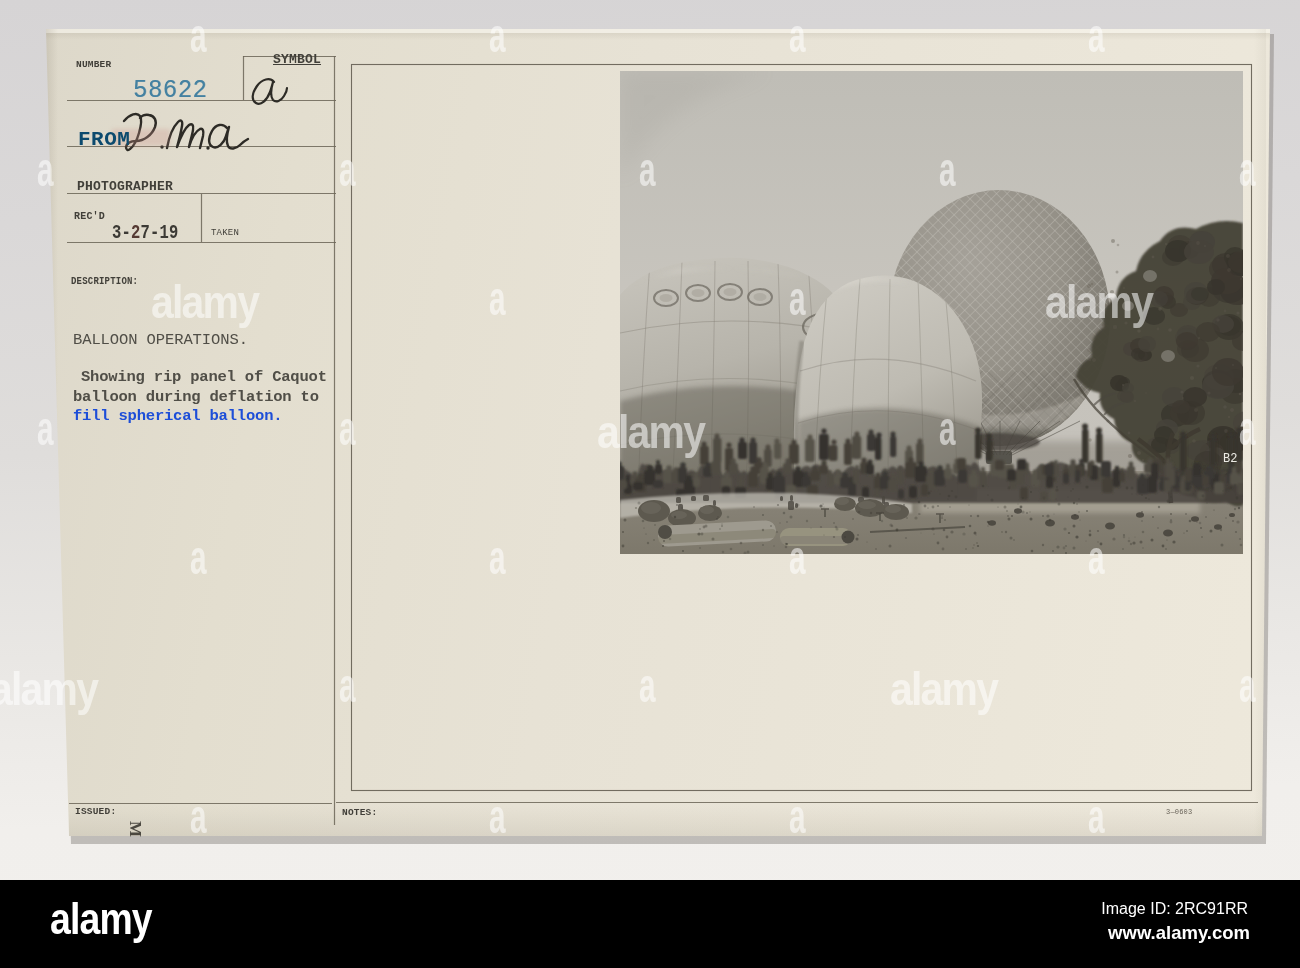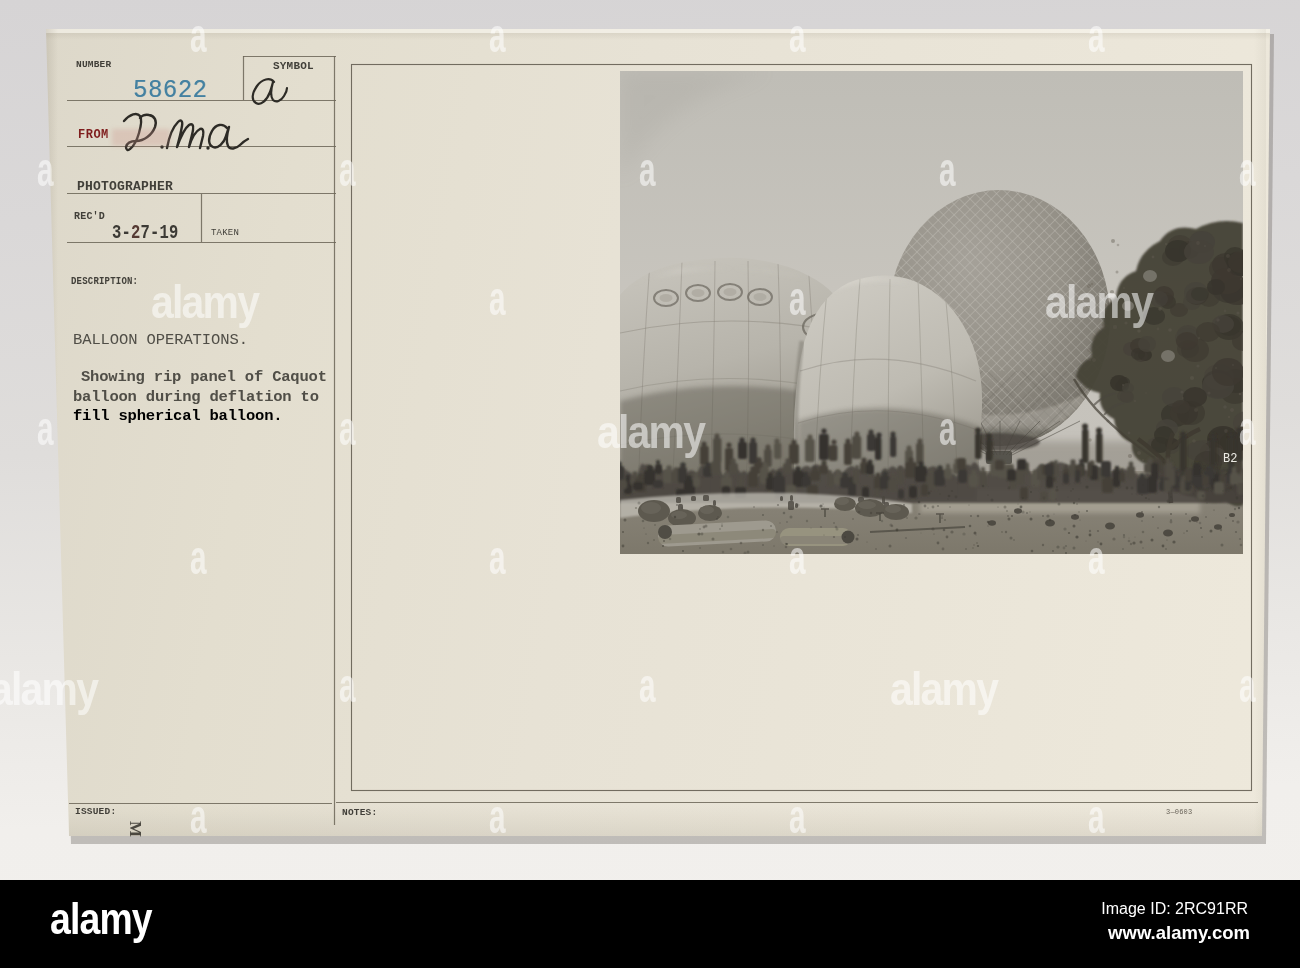--- a/index.html
+++ b/index.html
@@ -34,36 +34,36 @@
 <circle cx="162" cy="147" r="1.7" fill="#2d2b26" stroke="none"></circle>
 <path d="M167 148 C169 137 173 127 178 122 C181 119 183 121 182 126 C181 132 179 140 177 147 C181 136 185 128 189 125 C192 123 194 125 193 130 C192 136 190 142 189 147 C192 137 196 131 200 129 C203 128 204 131 203 136 C202 140 201 144 200 148" stroke-width="2.4"></path>
 <circle cx="208" cy="148" r="1.7" fill="#2d2b26" stroke="none"></circle>
 <path d="M227 128 C223 123 216 124 212 131 C208 138 208 145 213 147 C218 149 224 143 226 136 C228 130 229 127 229 127 C227 134 226 142 228 146 C230 150 236 149 240 145 C243 142 246 140 248 139" stroke-width="2.4"></path>
 </g>
 <g transform="rotate(90 135 829)">
       <text x="127" y="834" font-family="Liberation Serif,serif" font-weight="bold" font-size="17" fill="#3d3a33" opacity="0.9">M</text>
     </g>
 </svg>
 <div class="abs mono" style="left:76px;top:59px;font-size:9.5px;font-weight:bold;color:#413f39;letter-spacing:0.2px;white-space:pre;">NUMBER</div>
-<div class="abs mono" style="left:273px;top:60px;font-size:11px;font-weight:bold;color:#413f39;letter-spacing:0.2px;white-space:pre;">SYMBOL</div>
+<div class="abs mono" style="left:273px;top:52px;font-size:13px;font-weight:bold;color:#413f39;letter-spacing:0.2px;white-space:pre;text-decoration:underline;">SYMBOL</div>
 <div class="abs mono" style="left:133px;top:76px;font-size:24px;font-weight:normal;color:#4481a1;letter-spacing:0.5px;white-space:pre;transform:scaleY(1.05);transform-origin:left top;text-shadow:0.5px 0 0 rgba(68,129,161,0.5);">58622</div>
 <div class="abs mono" style="left:77px;top:179px;font-size:13px;font-weight:bold;color:#413f39;letter-spacing:0.2px;white-space:pre;">PHOTOGRAPHER</div>
 <div class="abs mono" style="left:74px;top:211px;font-size:10px;font-weight:bold;color:#413f39;letter-spacing:0.2px;white-space:pre;">REC'D</div>
 <div class="abs mono" style="left:112px;top:221px;font-size:15.5px;font-weight:bold;color:#3c3a35;letter-spacing:0.2px;white-space:pre;transform:scaleY(1.3);transform-origin:left top;">3-<span style="color:#553a33">2</span>7-19</div>
 <div class="abs mono" style="left:211px;top:228px;font-size:9px;font-weight:normal;color:#413f39;letter-spacing:0.2px;white-space:pre;">TAKEN</div>
 <div class="abs mono" style="left:71px;top:275px;font-size:9px;font-weight:bold;color:#413f39;letter-spacing:0.2px;white-space:pre;transform:scaleY(1.25);transform-origin:left top;">DESCRIPTION:</div>
 <div class="abs mono" style="left:73px;top:331px;font-size:15.5px;font-weight:normal;color:#504e47;letter-spacing:-0.1px;white-space:pre;">BALLOON OPERATIONS.</div>
 <div class="abs mono" style="left:73px;top:368px;font-size:15.5px;font-weight:bold;color:#504e47;letter-spacing:-0.2px;white-space:pre;margin-left:8px;">Showing rip panel of Caquot</div>
 <div class="abs mono" style="left:73px;top:387.5px;font-size:15.5px;font-weight:bold;color:#504e47;letter-spacing:-0.2px;white-space:pre;">balloon during deflation to</div>
-<div class="abs mono" style="left:73px;top:407px;font-size:15.5px;font-weight:bold;color:#000000;letter-spacing:-0.2px;white-space:pre;">fill spherical balloon.</div>
+<div class="abs mono" style="left:73px;top:407px;font-size:15.5px;font-weight:bold;color:#1d4ed8;letter-spacing:-0.2px;white-space:pre;">fill spherical balloon.</div>
 <div class="abs mono" style="left:75px;top:806px;font-size:9.5px;font-weight:bold;color:#413f39;letter-spacing:0.2px;white-space:pre;">ISSUED:</div>
 <div class="abs mono" style="left:342px;top:807px;font-size:9.5px;font-weight:bold;color:#413f39;letter-spacing:0.2px;white-space:pre;">NOTES:</div>
 <div class="abs mono" style="left:1166px;top:808px;font-size:7px;font-weight:normal;color:#6a645a;letter-spacing:0.2px;white-space:pre;">3—0603</div>
 <div class="abs" style="left:112px;top:129px;width:58px;height:17px;background:rgba(205,150,140,0.30);filter:blur(2px)"></div>
-<div class="abs mono" style="left:78px;top:128px;font-size:12px;font-weight:bold;color:#7f1d1d;letter-spacing:0.5px;white-space:pre;">FROM</div>
+<div class="abs mono" style="left:78px;top:128px;font-size:21px;font-weight:bold;color:#0c4a6e;letter-spacing:0.5px;white-space:pre;">FROM</div>
 <div class="abs" style="left:620px;top:71px;width:623px;height:483px">
 <svg width="623" height="483" viewBox="0 0 623 483">
       <defs>
         <linearGradient id="sky" x1="0" y1="0" x2="0" y2="1">
           <stop offset="0" stop-color="#bfbdb6"></stop>
           <stop offset="0.5" stop-color="#c8c5be"></stop>
           <stop offset="0.85" stop-color="#c4c1ba"></stop>
           <stop offset="1" stop-color="#bebbb4"></stop>
         </linearGradient>
         <radialGradient id="sph" cx="0.36" cy="0.28" r="0.9">

